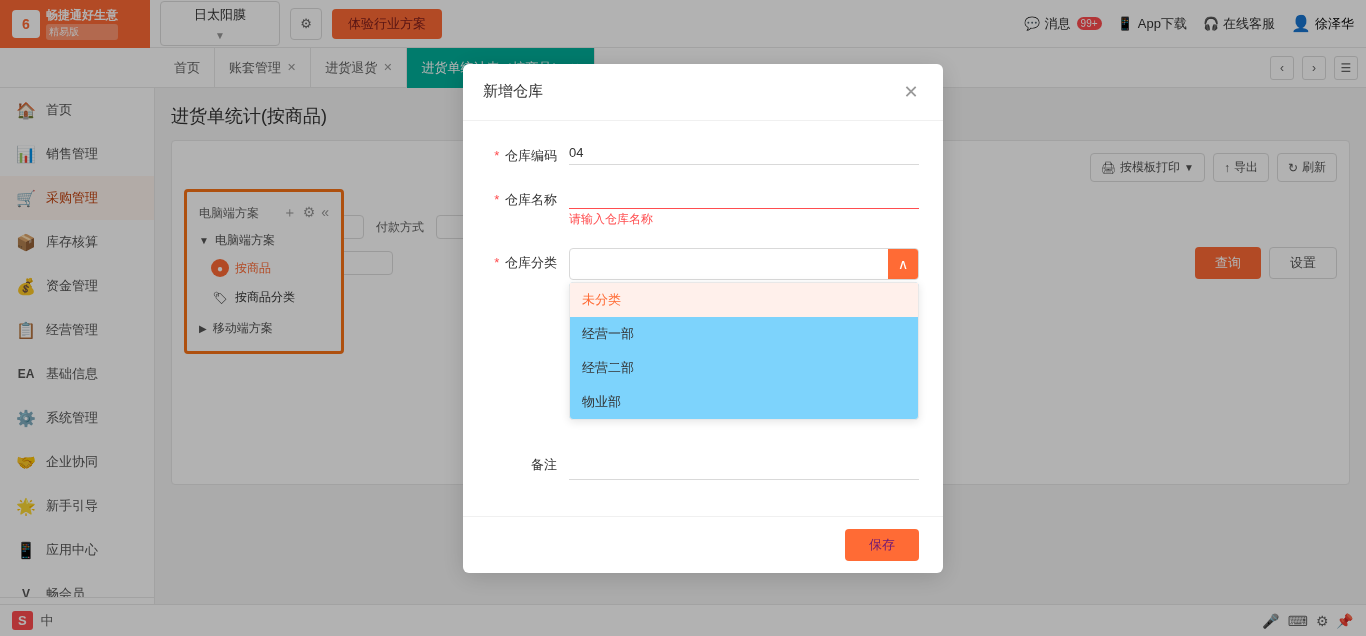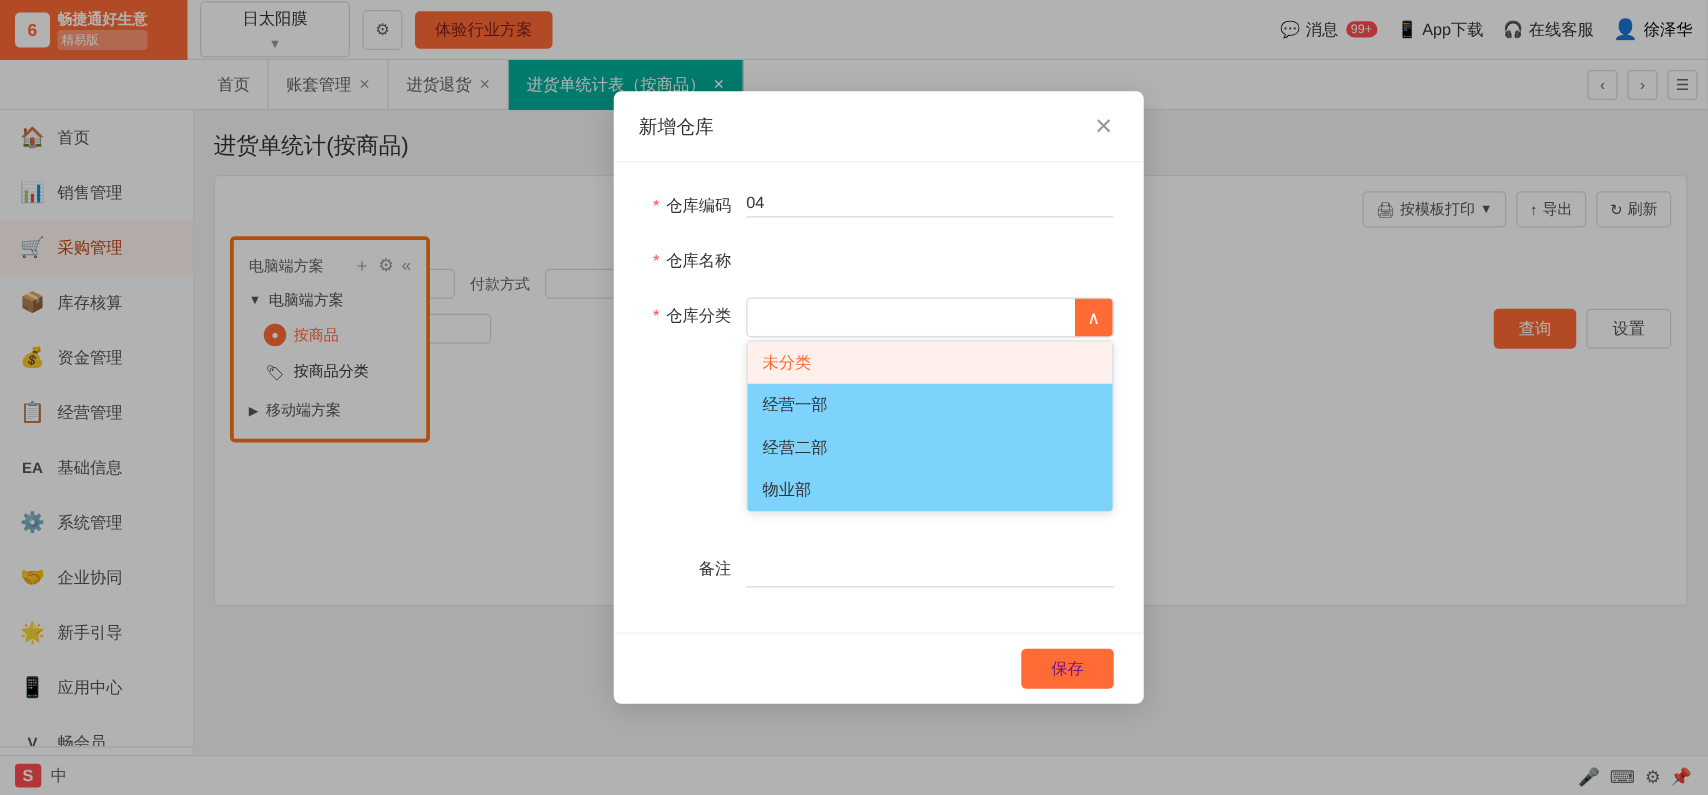--- a/index.html
+++ b/index.html
@@ -167,21 +167,21 @@
 
     
     .overlay {
       position: fixed; top: 0; left: 0; right: 0; bottom: 0;
       background: rgba(0,0,0,0.3); z-index: 100;
       display: flex; align-items: center; justify-content: center;
     }
 
     
     .modal {
-      background: #fff; border-radius: 6px; width: 424px;
+      background: #fff; border-radius: 6px; width: 480px;
       box-shadow: 0 4px 24px rgba(0,0,0,0.15); position: relative;
       padding-bottom: 0; overflow: visible; margin-left: 40px;
     }
     .modal-header {
       display: flex; align-items: center; justify-content: space-between;
       padding: 16px 20px; border-bottom: 1px solid #f0f0f0;
     }
     .modal-title { font-size: 15px; font-weight: 500; color: #333; }
     .modal-close {
       cursor: pointer; color: #999; font-size: 18px;
@@ -480,20 +480,24 @@
         </label>
         <input class="form-input" type="text" value="04" style="">
       </div>
 
       <div class="form-row" style="flex-direction:column;padding-left:82px;position:relative;">
         <div style="display:flex;align-items:flex-start;gap:12px;position:relative;left:-82px;width:calc(100% + 82px);">
           <label class="form-label">
             <span class="required">*</span>
             <span>仓库名称</span>
           </label>
+          <div class="form-field-wrap">
+            <input class="form-input error" type="text" style="border-bottom-color: rgb(255, 77, 79);">
+            <span class="error-msg">请输入仓库名称</span>
+          </div>
         </div>
       </div>
 
       <div class="form-row">
         <label class="form-label">
           <span class="required">*</span>
           <span>仓库分类</span>
         </label>
         <div style="position:relative;flex:1;">
           <div class="form-select-wrap">

